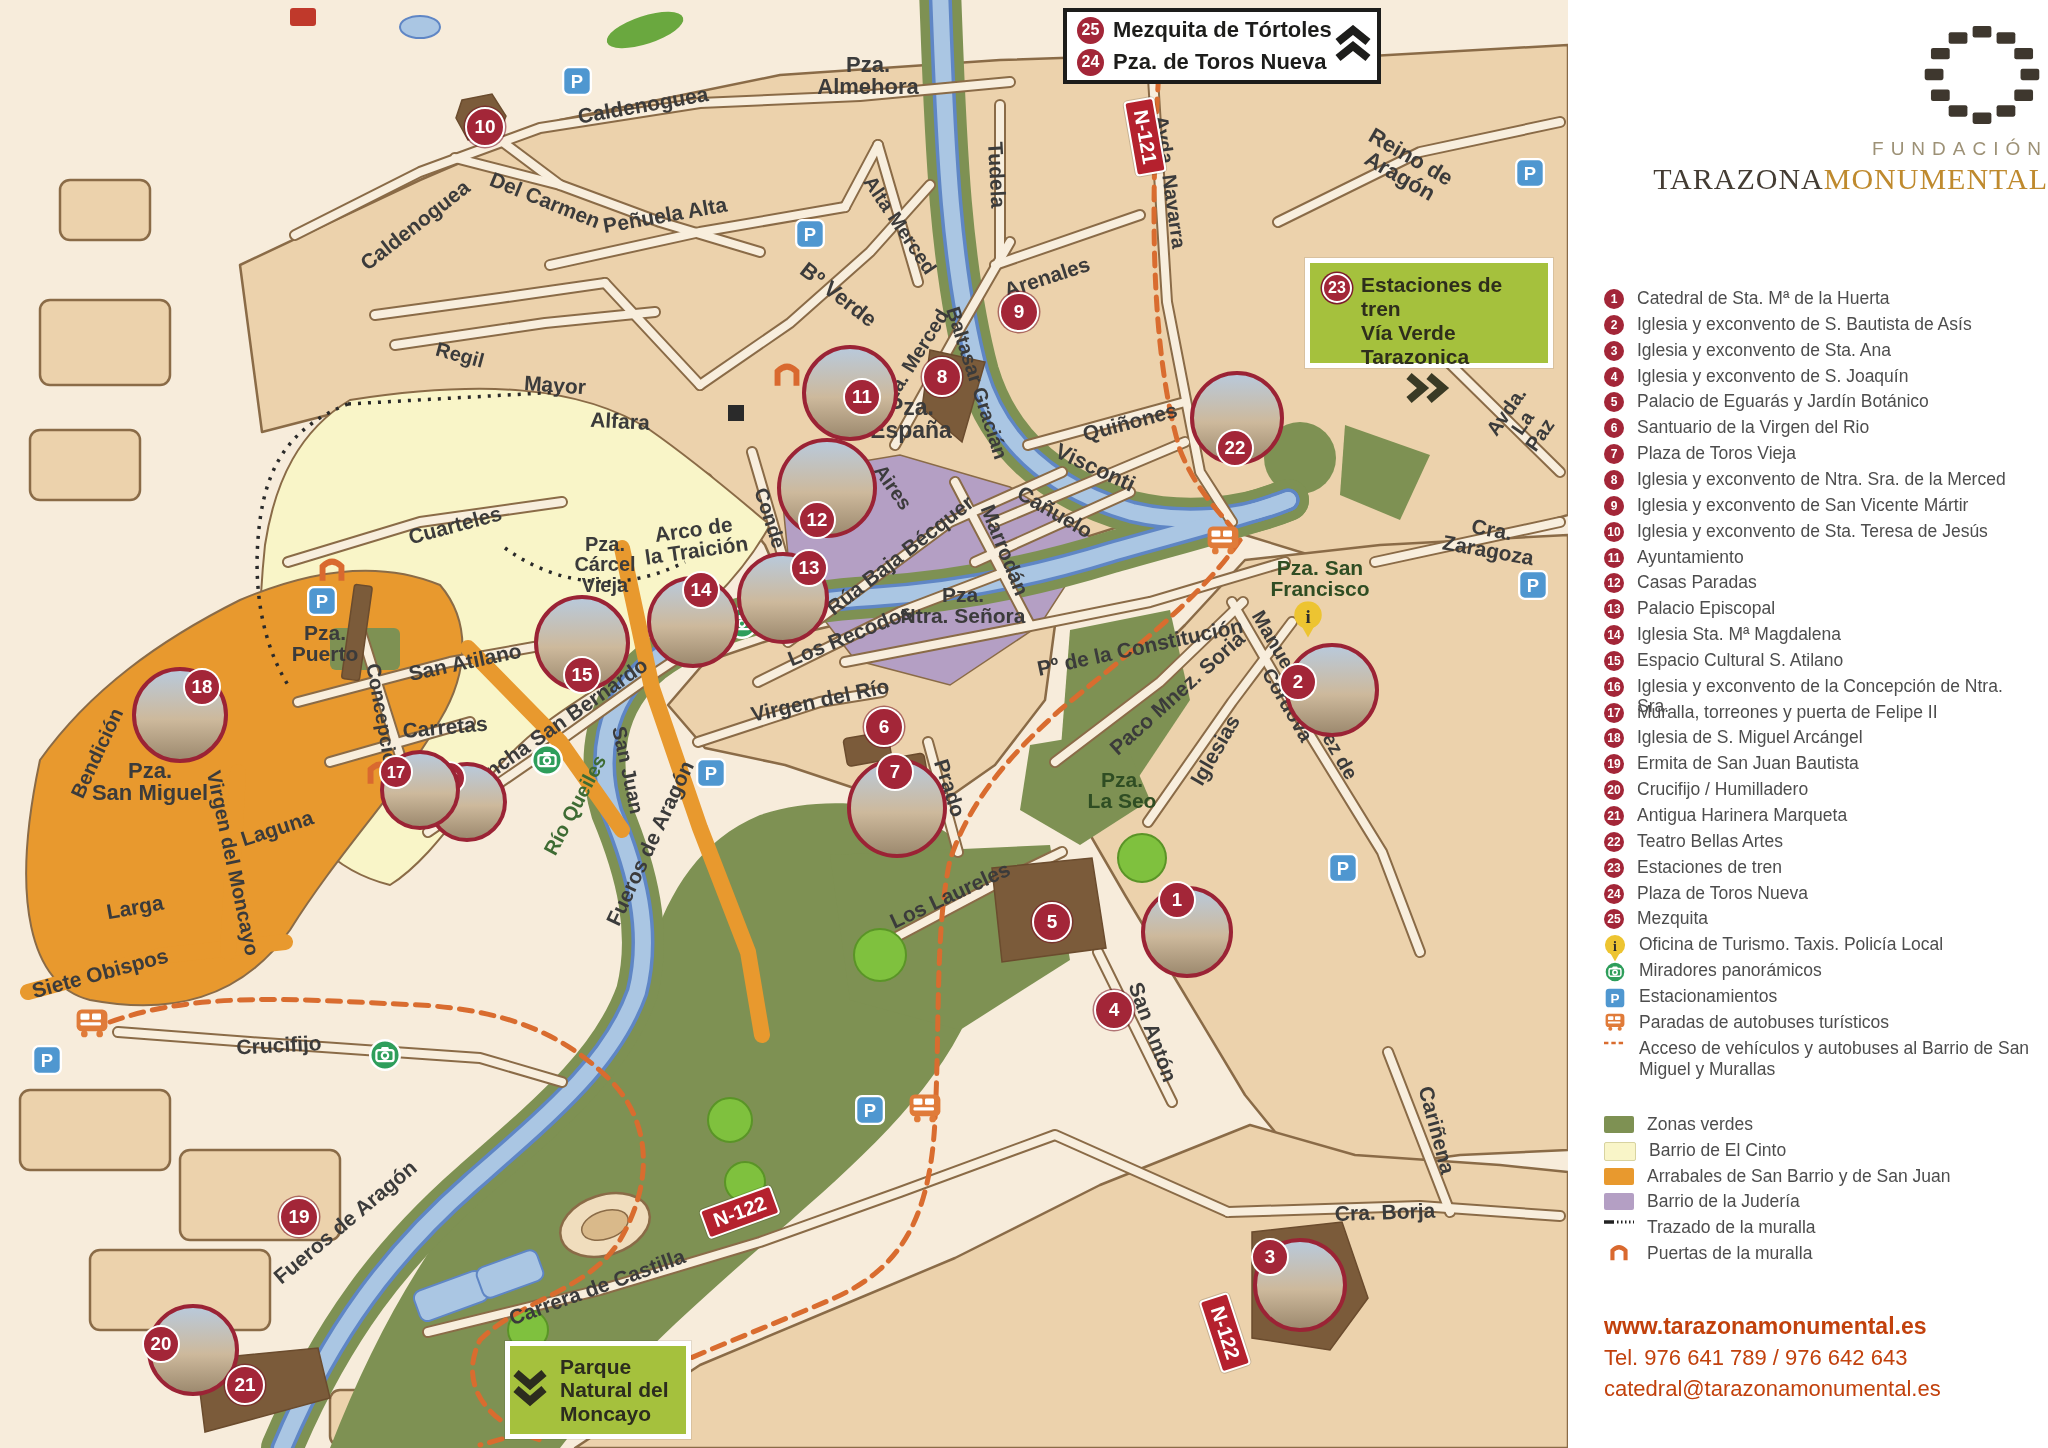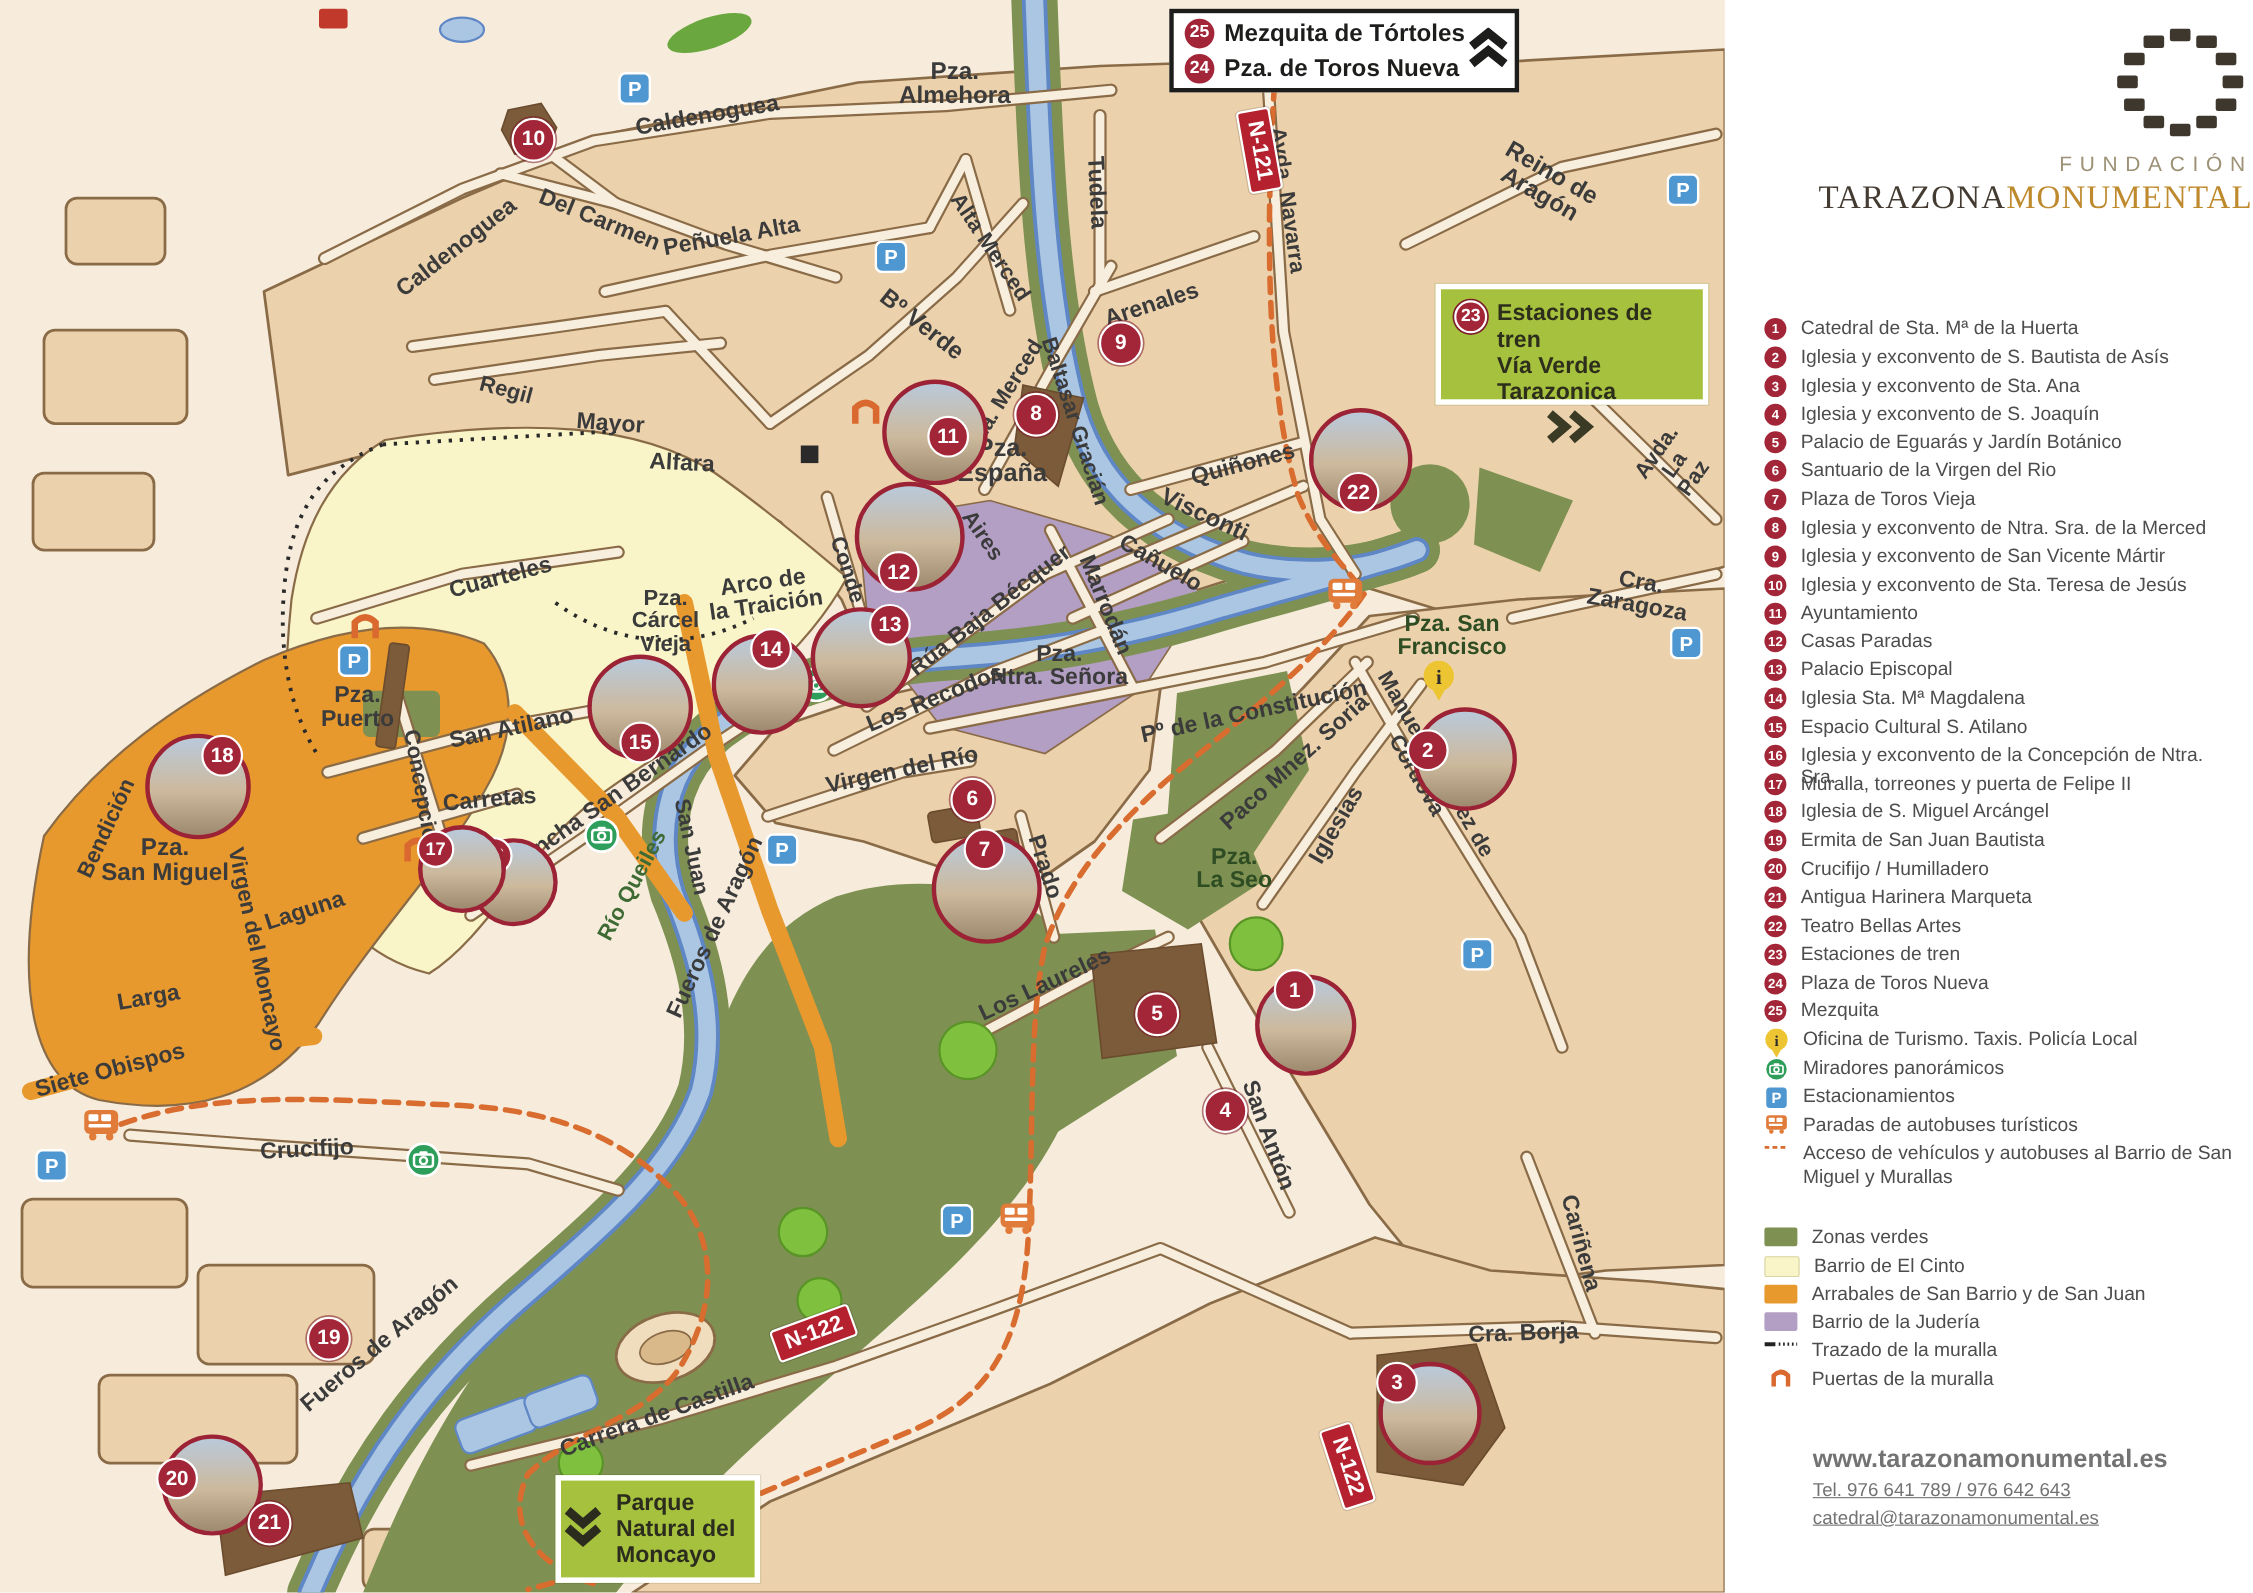--- a/index.html
+++ b/index.html
@@ -48,23 +48,23 @@
   #logo .l1{font-size:19px;letter-spacing:7px;color:#9d9176;margin-top:8px;}
   #logo .l2{font-family:"Liberation Serif",serif;font-size:30px;letter-spacing:1px;margin-top:2px;}
   #logo .l2 .a{color:#443c33;} #logo .l2 .b{color:#bf8a2e;}
   #logo .l3{font-family:"Liberation Serif",serif;font-style:italic;font-size:23px;color:#c9a254;margin-top:4px;}
   .lrow{position:absolute;left:36px;display:flex;align-items:flex-start;gap:13px;width:430px;}
   .lrow .cnum{width:20px;height:20px;border-radius:50%;background:var(--marker-red);color:#fff;
        display:flex;align-items:center;justify-content:center;font-weight:700;font-size:12px;flex:0 0 20px;margin-top:1px;}
   .lrow .ltxt{font-size:17.5px;color:#4d4d4d;line-height:1.18;}
   .lrow .licon{width:22px;flex:0 0 22px;display:flex;justify-content:center;margin-top:1px;}
   .sw{width:30px;height:17px;flex:0 0 30px;margin-top:2px;border-radius:2px;}
-  #contact{position:absolute;left:36px;top:1313px;color:#737373;margin-left:44px;}
+  #contact{position:absolute;left:36px;top:1313px;color:#c2410c;}
   #contact .web{font-weight:700;font-size:23px;}
-  #contact .tel,#contact .em{font-size:17px;margin-top:5px;text-decoration:underline;}
+  #contact .tel,#contact .em{font-size:22px;margin-top:5px;}
 </style>
 </head>
 <body>
 
 <div id="stage">
   <div id="map-area">
     <svg id="terrain" width="1568" height="1448" viewBox="0 0 1568 1448">
       <rect x="0" y="0" width="1568" height="1448" fill="#f7ecdb"></rect>
 
       <g fill="#ecd2ac" stroke="#8a6b47" stroke-width="2.5" stroke-linejoin="round">

